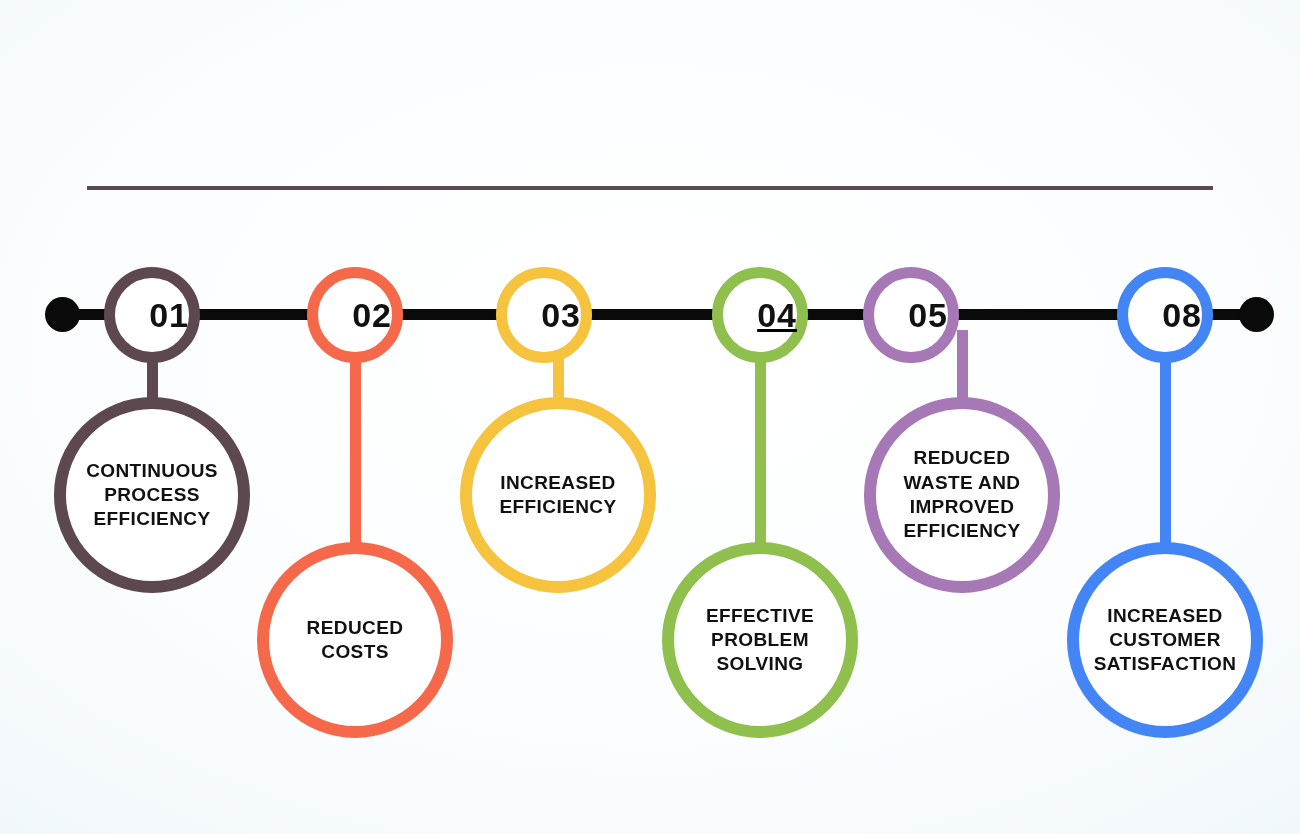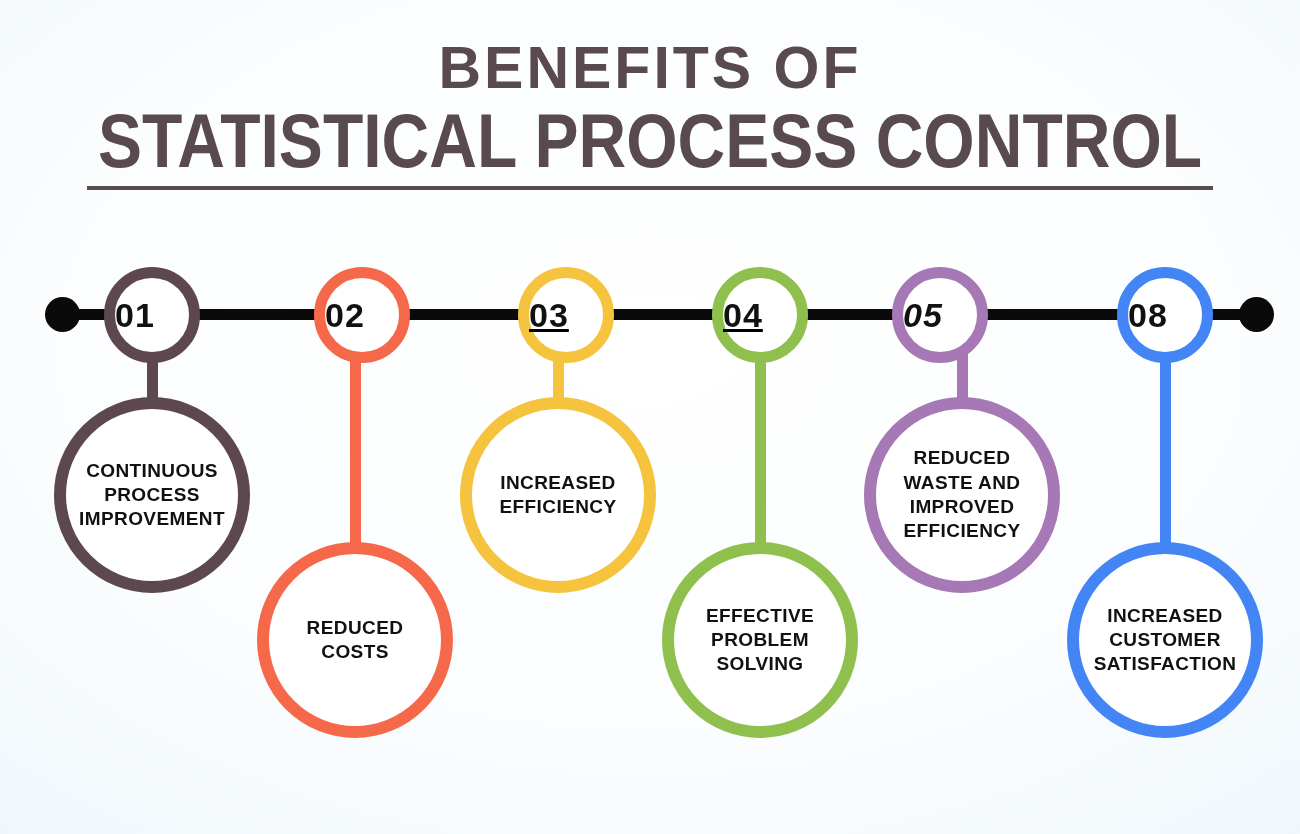--- a/index.html
+++ b/index.html
@@ -90,21 +90,21 @@
     position: absolute;
     top: 267px;
     width: 74px;
     height: 74px;
     border: 11px solid var(--c);
     border-radius: 50%;
     background: #ffffff;
     z-index: 2;
     display: flex;
     align-items: center;
-    justify-content: flex-start;
+    justify-content: flex-end;
   }
   .num-circle .num {
     font-size: 34px;
     font-weight: 800;
     color: #111111;
     letter-spacing: 1px;
   }
 
   .label-circle {
     position: absolute;
@@ -128,56 +128,52 @@
     line-height: 1.28;
     letter-spacing: 0.4px;
     white-space: pre-line;
   }
 </style>
 </head>
 <body>
 
 <div class="canvas">
 
-  <div class="title-block">
-    <div class="title-line1">BENEFITS OF</div>
-    <div class="title-line2">STATISTICAL PROCESS CONTROL</div>
-  </div>
   <div class="title-underline"></div>
 
   <div class="timeline-line"></div>
   <div class="end-dot left"></div>
   <div class="end-dot right"></div>
 
   <div class="tl-item up" style="--c: #5C484E;">
     <div class="stem" style="left: 147px;"></div>
     <div class="num-circle" style="left: 104px;">
       <span class="num">01</span>
     </div>
     <div class="label-circle" style="left: 54px;">
       <span class="label">CONTINUOUS
 PROCESS
-IMPROVEMENT</span>
+EFFICIENCY</span>
     </div>
   </div>
 
   <div class="tl-item down" style="--c: #F6684A;">
     <div class="stem" style="left: 350px;"></div>
-    <div class="num-circle" style="left: 314px;">
+    <div class="num-circle" style="left: 307px;">
       <span class="num">02</span>
     </div>
     <div class="label-circle" style="left: 257px;">
       <span class="label">REDUCED
 COSTS</span>
     </div>
   </div>
 
   <div class="tl-item up" style="--c: #F5C33D;">
     <div class="stem" style="left: 553px;"></div>
-    <div class="num-circle" style="left: 518px; text-decoration: underline;">
+    <div class="num-circle" style="left: 496px;">
       <span class="num">03</span>
     </div>
     <div class="label-circle" style="left: 460px;">
       <span class="label">INCREASED
 EFFICIENCY</span>
     </div>
   </div>
 
   <div class="tl-item down" style="--c: #8FC04E;">
     <div class="stem" style="left: 755px;"></div>
@@ -186,21 +182,21 @@
     </div>
     <div class="label-circle" style="left: 662px;">
       <span class="label">EFFECTIVE
 PROBLEM
 SOLVING</span>
     </div>
   </div>
 
   <div class="tl-item up" style="--c: #A678B5;">
     <div class="stem" style="left: 957px;"></div>
-    <div class="num-circle" style="left: 892px; font-style: italic;">
+    <div class="num-circle" style="left: 863px;">
       <span class="num">05</span>
     </div>
     <div class="label-circle" style="left: 864px;">
       <span class="label">REDUCED
 WASTE AND
 IMPROVED
 EFFICIENCY</span>
     </div>
   </div>
 

